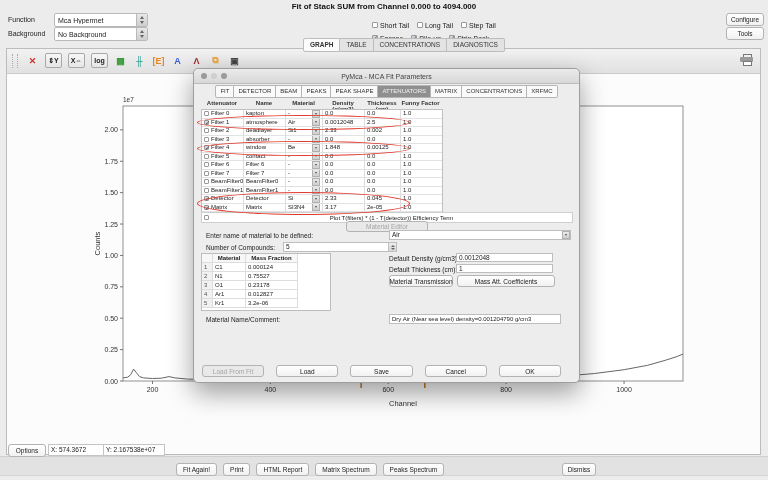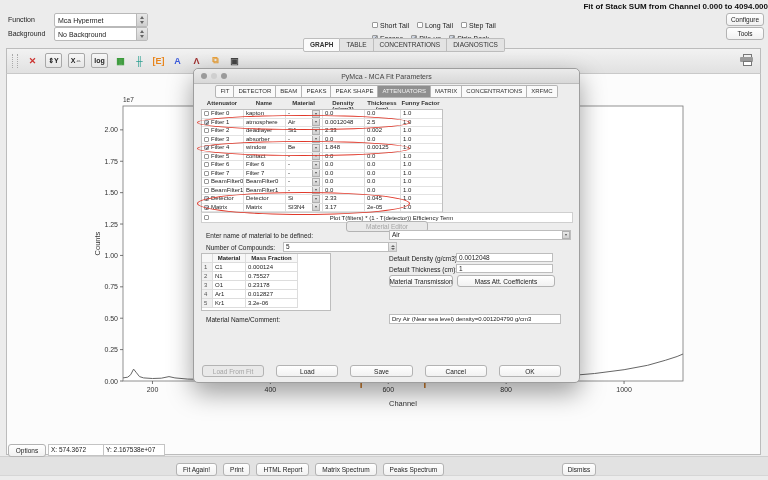--- a/index.html
+++ b/index.html
@@ -81,21 +81,21 @@
   .printer{width:13px;height:10px;position:relative;}
   .printer .p-body{position:absolute;left:0;top:3px;width:13px;height:5px;background:#9a9a9a;border-radius:1px;}
   .printer .p-paper{position:absolute;left:3px;top:0;width:7px;height:4px;background:#efefef;border:0.5px solid #777;}
   .printer .p-out{position:absolute;left:3px;top:7px;width:7px;height:3px;background:#fff;border:0.5px solid #777;}
 </style>
 </head>
 <body>
 
 <div id="app">
 
-  <div class="abs title" style="left:0;top:2px;width:768px;text-align:right;">Fit of Stack SUM from Channel 0.000 to 4094.000</div>
+  <div class="abs title" style="left:0;top:2px;width:768px;text-align:center;">Fit of Stack SUM from Channel 0.000 to 4094.000</div>
 
   <div class="abs lbl" style="left:8px;top:16px;">Function</div>
   <div class="abs select" style="left:54px;top:13px;width:92px;">
     <span class="sel-val">Mca Hypermet</span>
     <span class="sel-btn"></span>
   </div>
   <div class="abs lbl" style="left:8px;top:30px;">Background</div>
   <div class="abs select" style="left:54px;top:27px;width:92px;">
     <span class="sel-val">No Background</span>
     <span class="sel-btn"></span>

